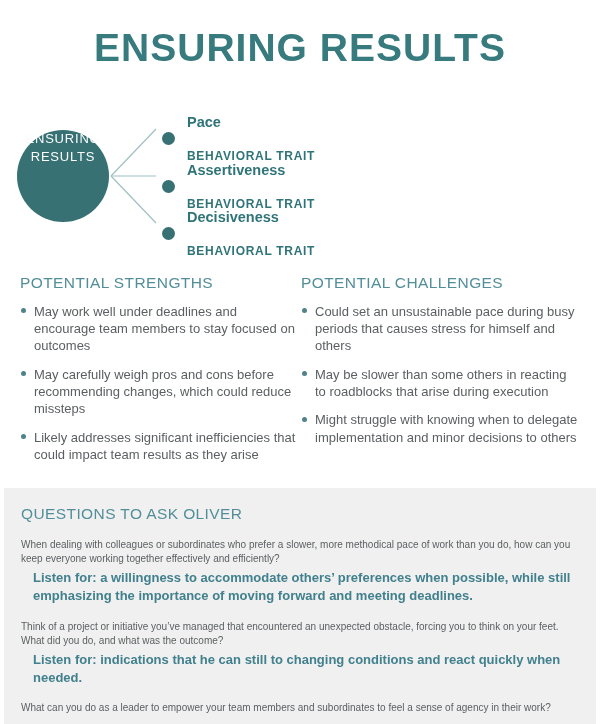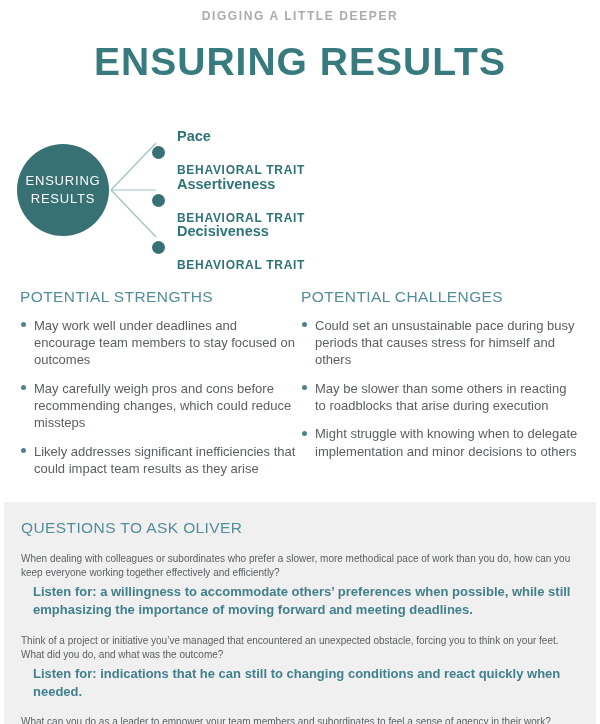--- a/index.html
+++ b/index.html
@@ -21,26 +21,26 @@
     color: #377b7e; font-size: 39px; font-weight: bold;
     letter-spacing: 1px; margin: 18px 0 0 0; line-height: 1.1;
   }
 
   
   .diagram { position: relative; height: 155px; margin-top: 33px; }
   .node-circle {
     position: absolute; left: 17px; top: 27px;
     width: 92px; height: 92px; border-radius: 50%;
     background: #377174; color: #fbfcfc;
-    display: flex; flex-direction: column; align-items: center; justify-content: center;
+    display: flex; flex-direction: column; align-items: center; justify-content: flex-start;
     font-size: 13px; letter-spacing: 0.8px; line-height: 1.4; text-align: center;
   }
   .connectors { position: absolute; left: 0; top: 0; width: 600px; height: 155px; }
   .traits { position: absolute; inset: 0; }
-  .trait-row { position: absolute; left: 152px; display: flex; align-items: center; justify-content: flex-end; }
+  .trait-row { position: absolute; left: 162px; display: flex; align-items: center; justify-content: flex-end; }
   .traits div:nth-of-type(1) { top: 11px; }
   .traits div:nth-of-type(2) { top: 59px; }
   .traits div:nth-of-type(3) { top: 106px; }
   .trait-dot {
     width: 13px; height: 13px; border-radius: 50%;
     background: #377174; margin-right: 12px; flex: none;
   }
   .trait-name { display: block; font-weight: bold; color: #2e7478; font-size: 14.5px; }
   .trait-type { display: block; font-weight: bold; color: #2e7478; font-size: 12px; letter-spacing: 0.7px; margin-top: 19px; }
 
@@ -70,21 +70,20 @@
   .qa { margin-bottom: 14px; }
   .question { color: #5a5f61; font-size: 10px; line-height: 1.4; margin: 0 0 3px 0; }
   .answer { color: #41808d; font-size: 13px; font-weight: bold; line-height: 1.4; margin: 0 0 0 12px; }
 </style>
 </head>
 <body>
 
 <div class="page">
 
   <header class="header">
-    <div class="eyebrow">DIGGING A LITTLE DEEPER</div>
     <h1 class="title">ENSURING RESULTS</h1>
   </header>
 
   <section class="diagram">
     <svg class="connectors" viewBox="0 0 600 155" xmlns="http://www.w3.org/2000/svg">
       <line x1="111" y1="73" x2="156" y2="26" stroke="#9fc0c3" stroke-width="1.2"></line>
       <line x1="111" y1="73" x2="156" y2="73" stroke="#9fc0c3" stroke-width="1.2"></line>
       <line x1="111" y1="73" x2="156" y2="120" stroke="#9fc0c3" stroke-width="1.2"></line>
     </svg>
     <div class="node-circle">

